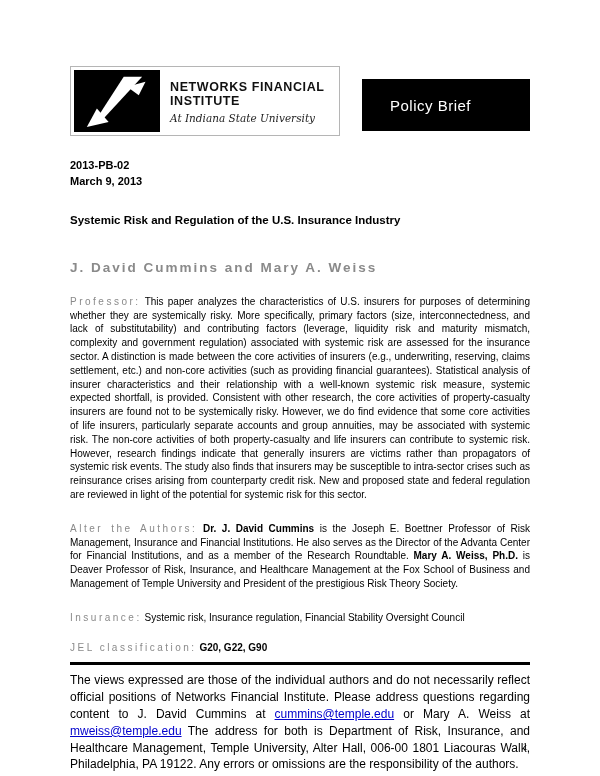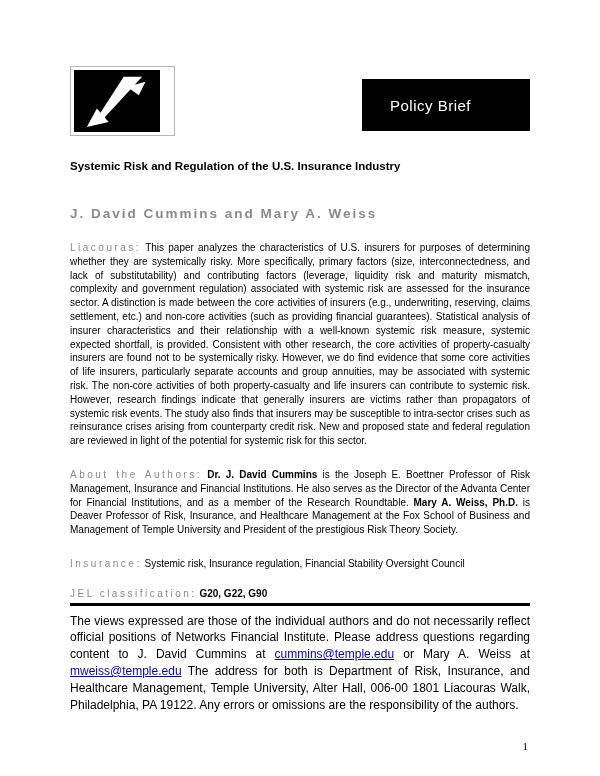--- a/index.html
+++ b/index.html
@@ -92,21 +92,21 @@
     line-height: 1.38;
     text-align: justify;
   }
   .section-label {
     color: #8a8a8a;
     letter-spacing: 2.5px;
   }
   .jel {
     margin-top: 16px;
     border-bottom: 3px solid #000;
-    padding-bottom: 2px;
+    padding-bottom: 8px;
     text-align: left;
   }
   .jel-values { font-weight: bold; }
 
   
   .footnote {
     margin: 7px 0 0 0;
     font-size: 12px;
     line-height: 1.4;
     text-align: justify;
@@ -135,38 +135,47 @@
   <header class="masthead">
     <div class="logo-block">
       <div class="logo-mark">
         <svg viewBox="0 0 100 74" xmlns="http://www.w3.org/2000/svg" aria-hidden="true">
           <rect x="0" y="0" width="100" height="74" fill="#000"></rect>
           <polygon points="58,8 80,8 34,58 22,64" fill="#fff"></polygon>
           <polygon points="14,68 40,62 26,46" fill="#fff"></polygon>
           <polygon points="62,20 84,14 76,30" fill="#fff"></polygon>
         </svg>
       </div>
+      <div class="org-text">
+        <div class="org-line">NETWORKS FINANCIAL</div>
+        <div class="org-line">INSTITUTE</div>
+        <div class="org-tagline">At Indiana State University</div>
+      </div>
     </div>
     <div class="brief-box">
       <span>Policy Brief</span>
     </div>
   </header>
 
+  <section class="meta">
+    <div>2013-PB-02</div>
+    <div>March 9, 2013</div>
+  </section>
 
   <h1 class="title">Systemic Risk and Regulation of the U.S. Insurance Industry</h1>
 
   <div class="authors">J. David Cummins and Mary A. Weiss</div>
 
   <p class="body-para">
-    <span class="section-label">Liacouras:</span>
+    <span class="section-label">Professor:</span>
     <span>This paper analyzes the characteristics of U.S. insurers for purposes of determining whether they are systemically risky. More specifically, primary factors (size, interconnectedness, and lack of substitutability) and contributing factors (leverage, liquidity risk and maturity mismatch, complexity and government regulation) associated with systemic risk are assessed for the insurance sector. A distinction is made between the core activities of insurers (e.g., underwriting, reserving, claims settlement, etc.) and non-core activities (such as providing financial guarantees). Statistical analysis of insurer characteristics and their relationship with a well-known systemic risk measure, systemic expected shortfall, is provided. Consistent with other research, the core activities of property-casualty insurers are found not to be systemically risky. However, we do find evidence that some core activities of life insurers, particularly separate accounts and group annuities, may be associated with systemic risk. The non-core activities of both property-casualty and life insurers can contribute to systemic risk. However, research findings indicate that generally insurers are victims rather than propagators of systemic risk events. The study also finds that insurers may be susceptible to intra-sector crises such as reinsurance crises arising from counterparty credit risk. New and proposed state and federal regulation are reviewed in light of the potential for systemic risk for this sector.</span>
   </p>
 
   <p class="body-para">
-    <span class="section-label">About the Authors:</span>
+    <span class="section-label">Alter the Authors:</span>
     <strong>Dr. J. David Cummins</strong><span> is the Joseph E. Boettner Professor of Risk Management, Insurance and Financial Institutions. He also serves as the Director of the Advanta Center for Financial Institutions, and as a member of the Research Roundtable. </span><strong>Mary A. Weiss, Ph.D.</strong><span> is Deaver Professor of Risk, Insurance, and Healthcare Management at the Fox School of Business and Management of Temple University and President of the prestigious Risk Theory Society.</span>
   </p>
 
   <p class="body-para">
     <span class="section-label">Insurance:</span>
     <span>Systemic risk, Insurance regulation, Financial Stability Oversight Council</span>
   </p>
 
   <p class="body-para jel">
     <span class="section-label">JEL classification:</span>

